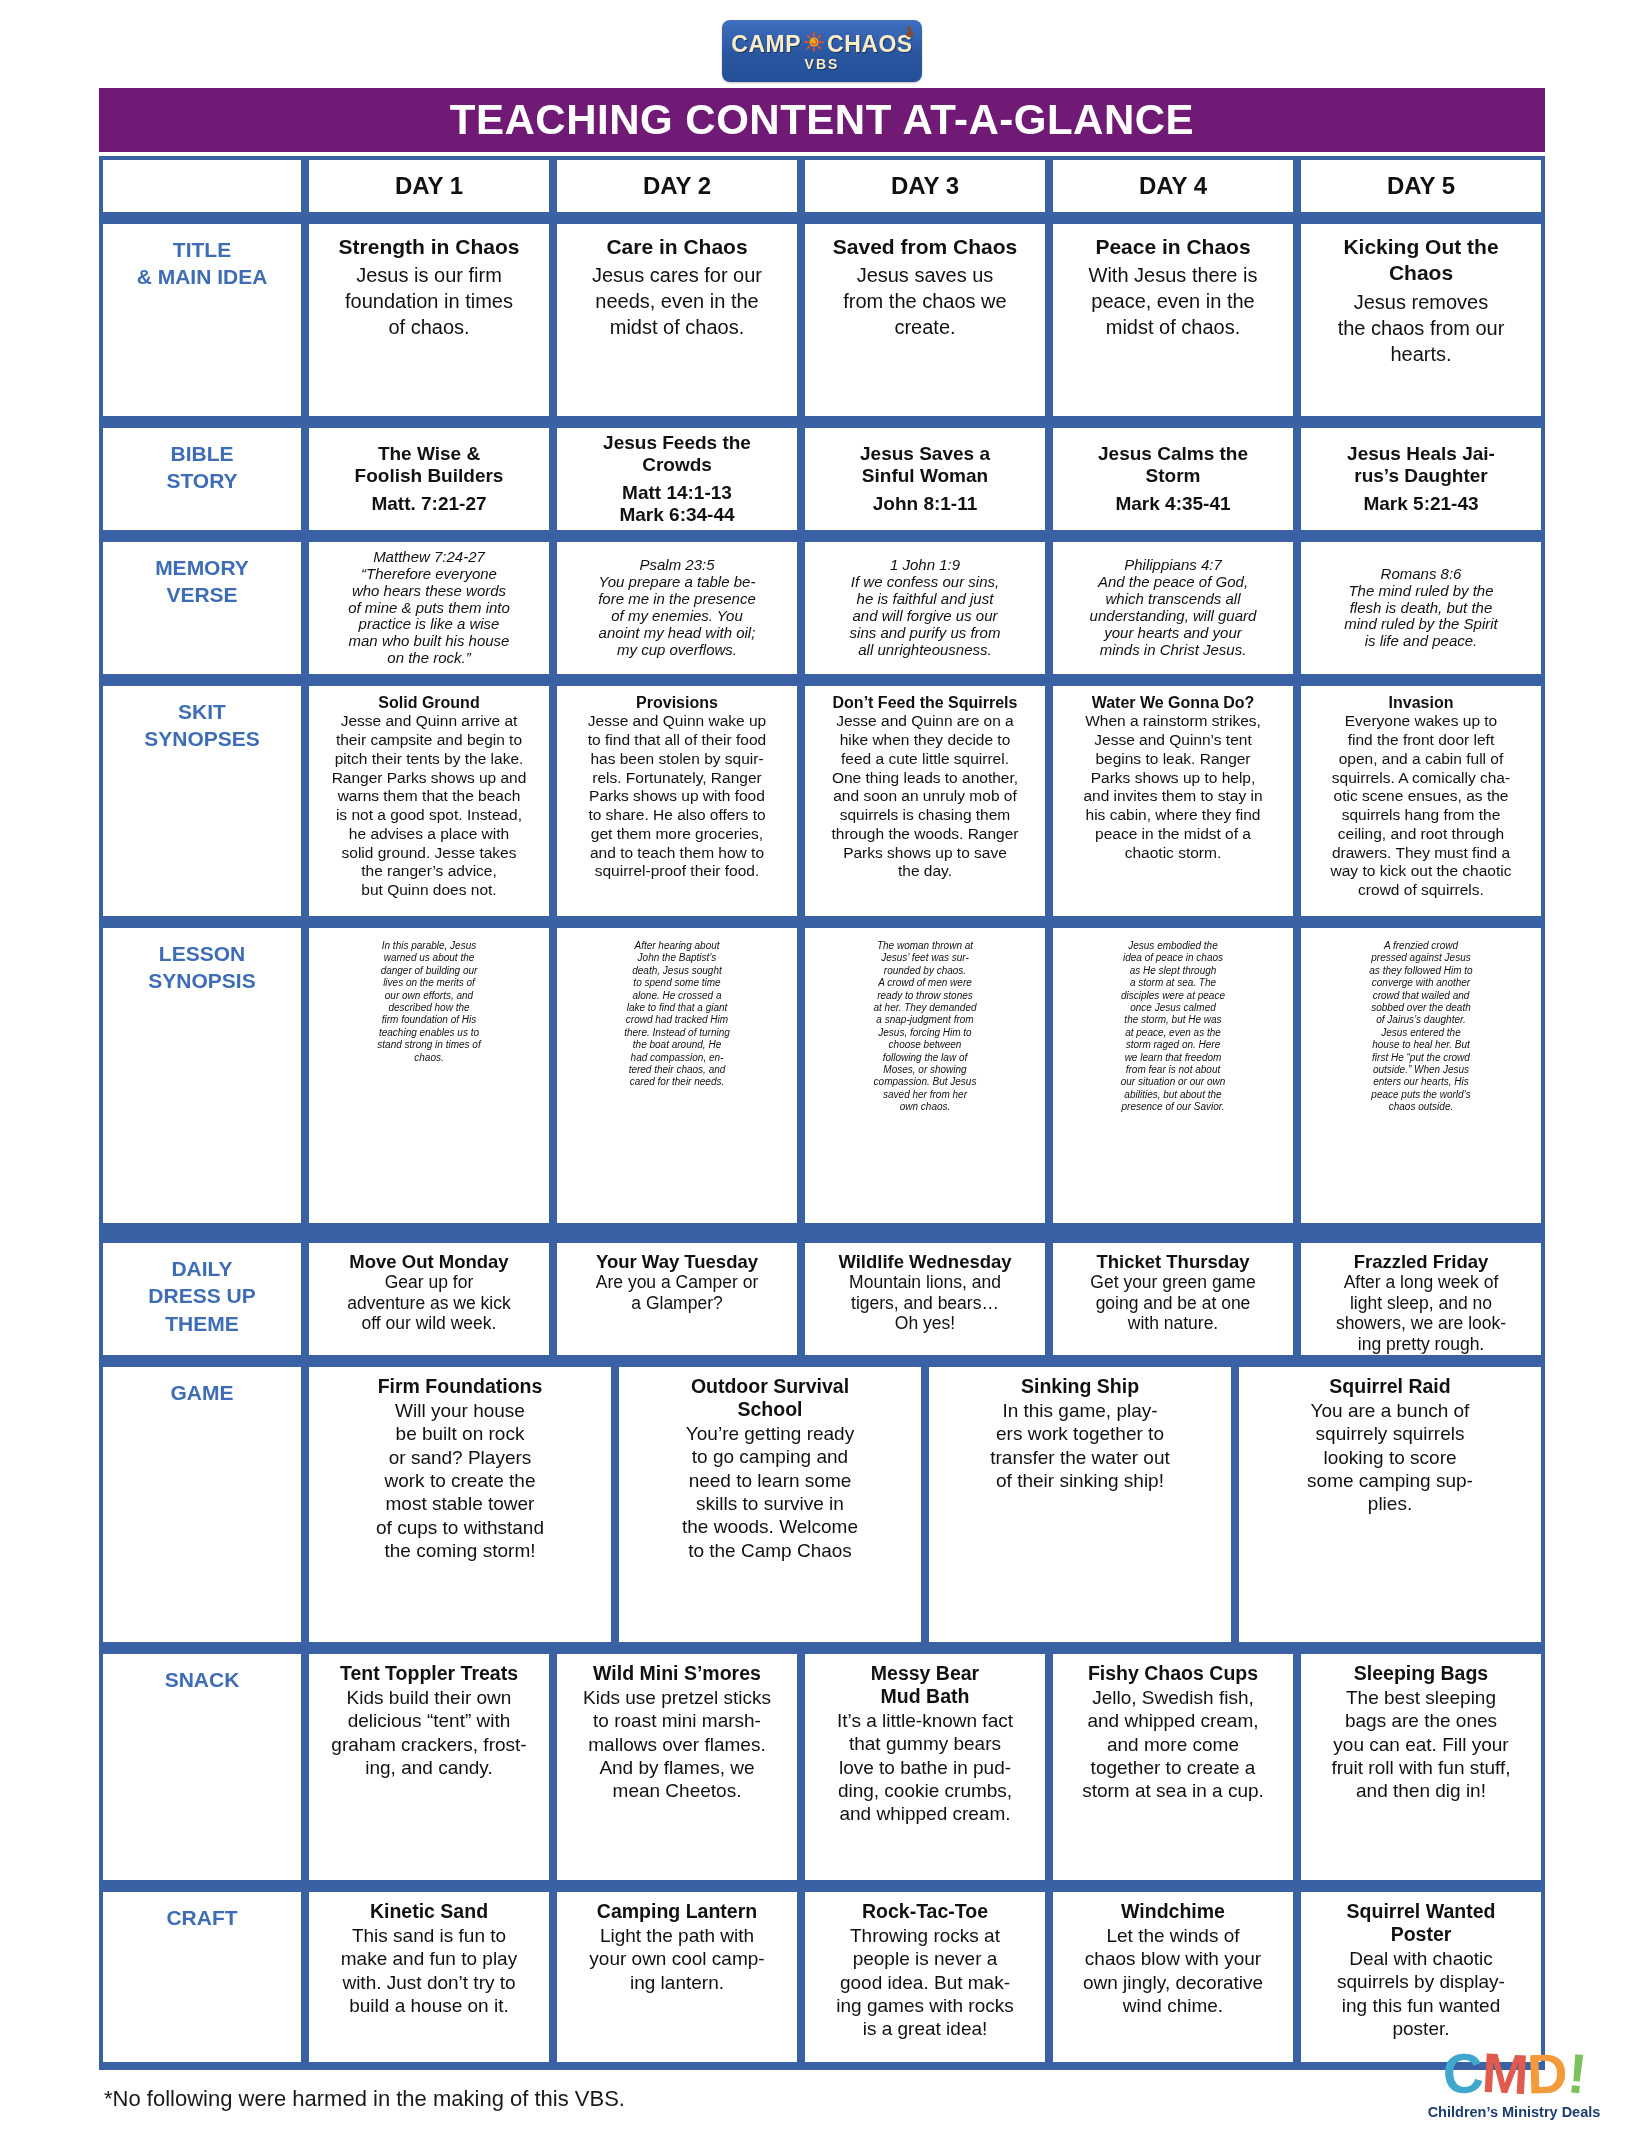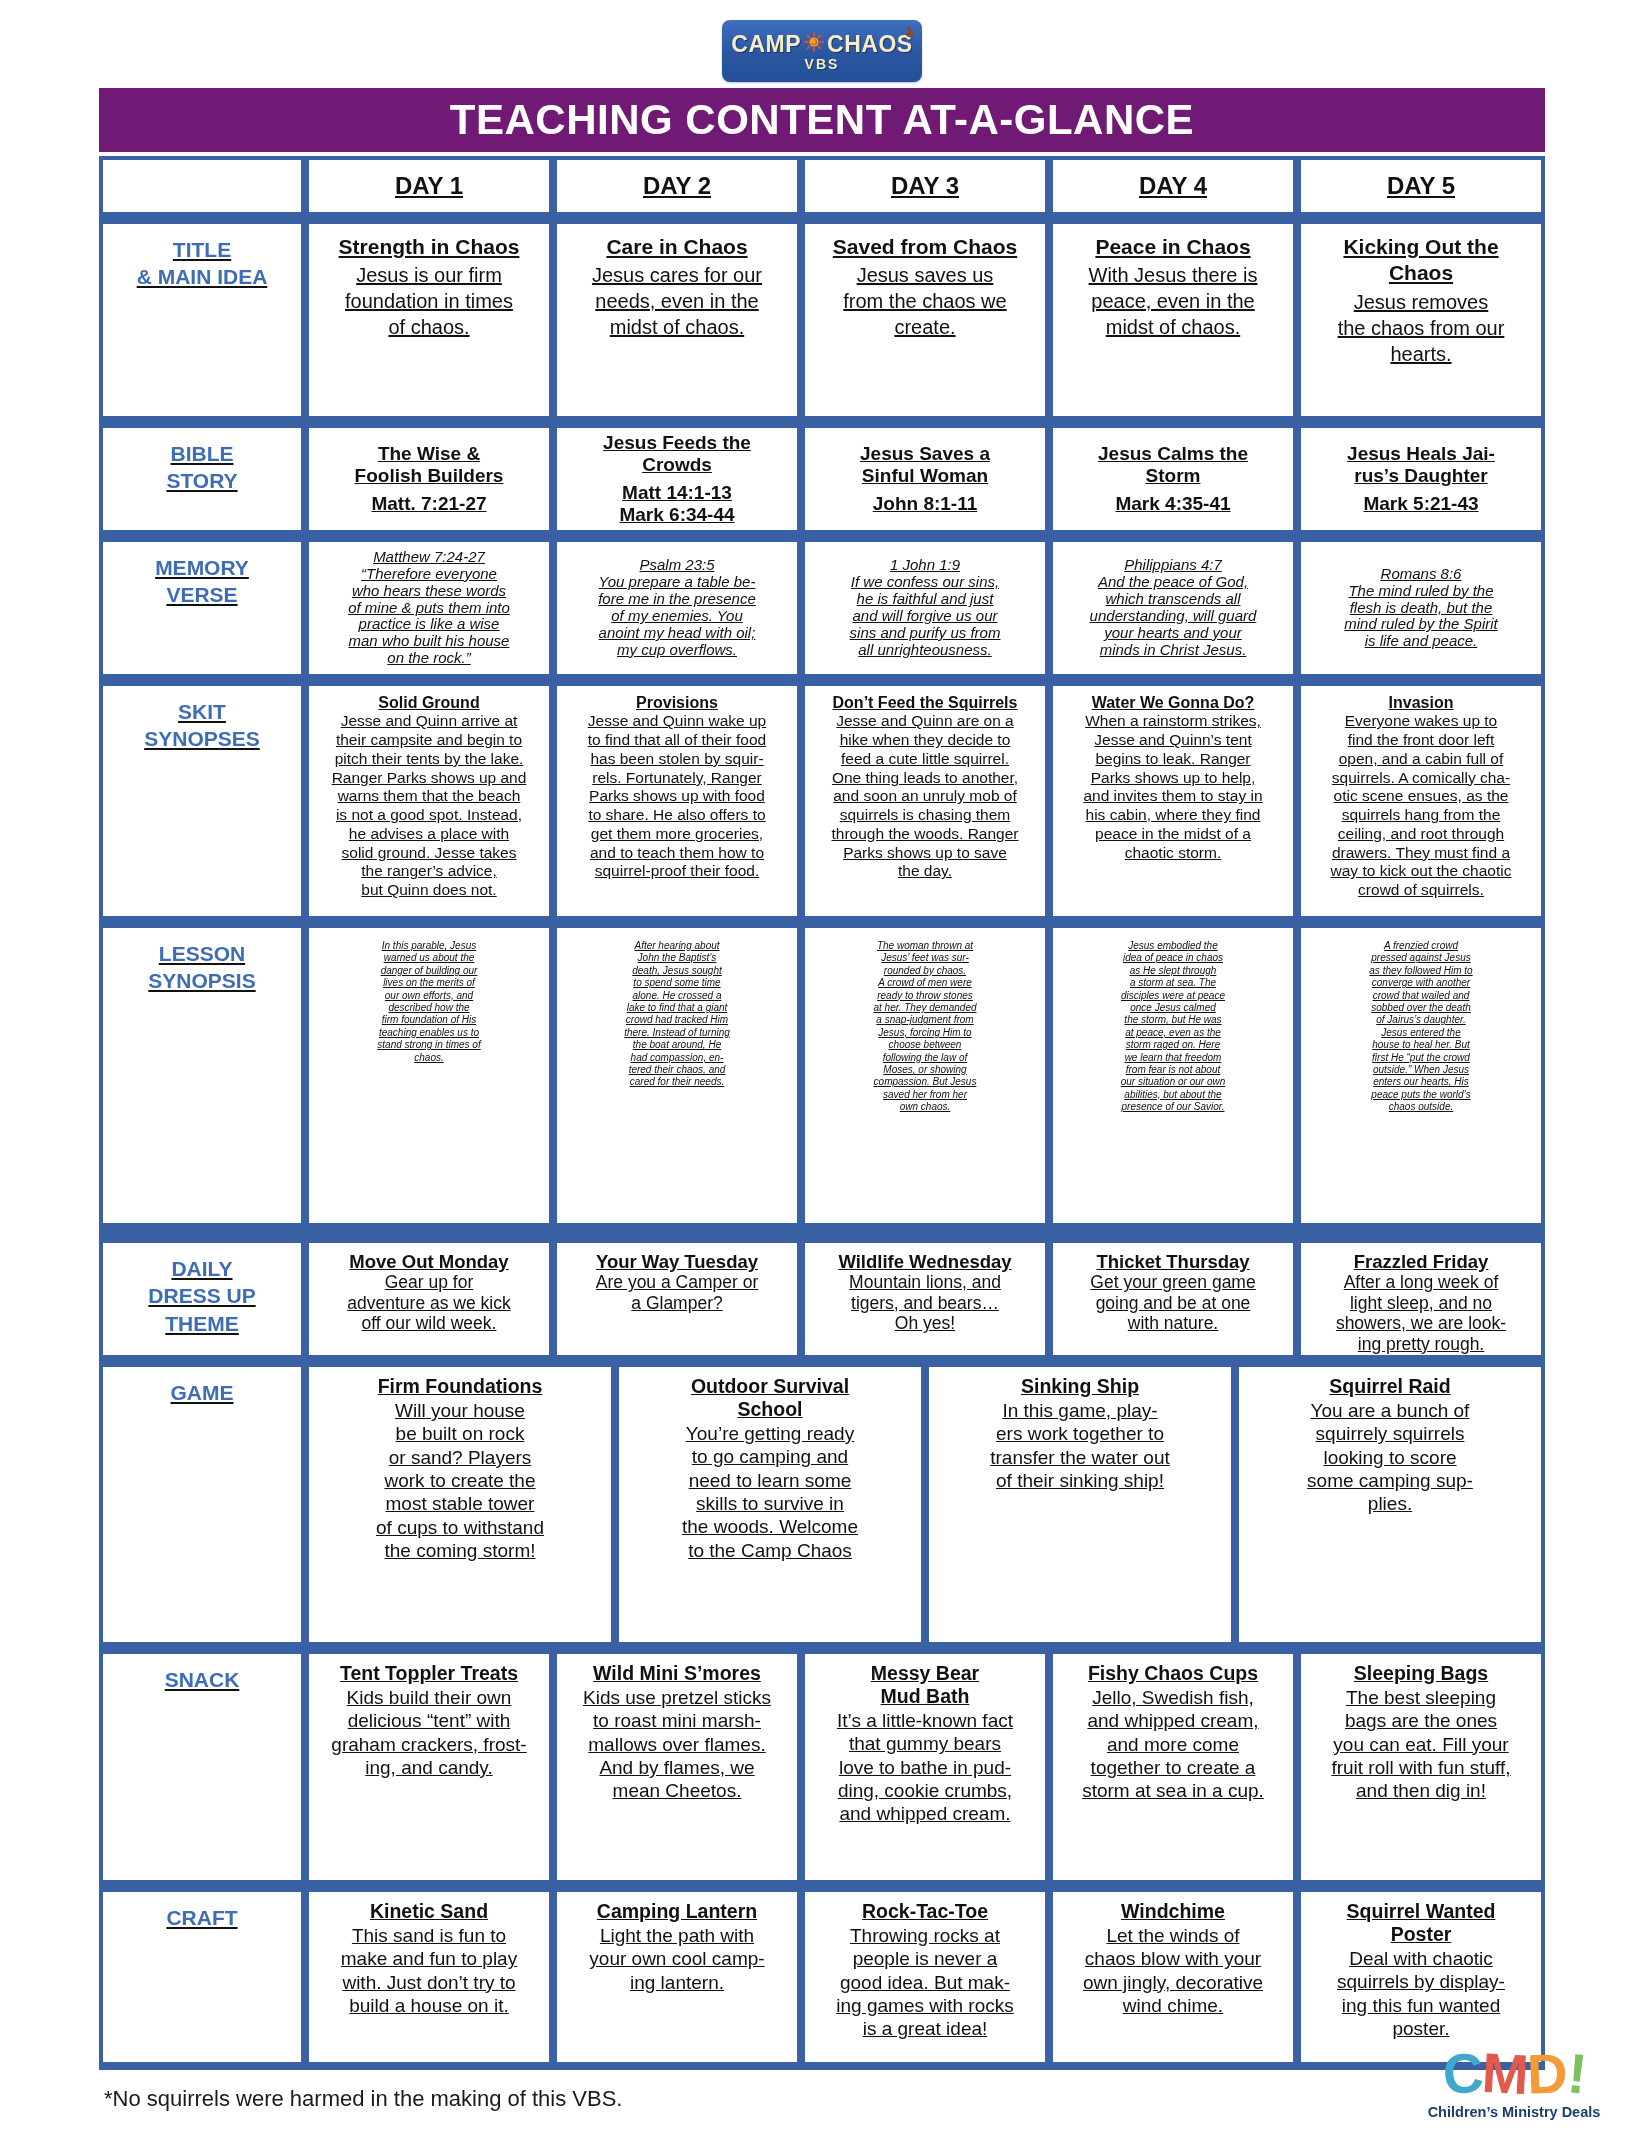--- a/index.html
+++ b/index.html
@@ -18,21 +18,21 @@
   .logo-line1{display:flex;align-items:center;gap:3px;}
   .logo-word{color:#f7ecc6;font-weight:bold;font-size:23px;letter-spacing:.5px;text-shadow:1px 1px 0 #173566;}
   .logo-vbs{color:#f7ecc6;font-weight:bold;font-size:14px;letter-spacing:2px;margin-top:-2px;text-shadow:1px 1px 0 #173566;}
   .squirrel{position:absolute;right:7px;top:5px;opacity:.95;}
   
   .table-wrap{width:1446px;margin:6px auto 0;}
   .titlebar{
     background:#701a75;color:#fff;text-align:center;font-weight:bold;
     font-size:42px;height:64px;line-height:64px;letter-spacing:.5px;margin-bottom:4px;
   }
-  .trow{display:flex;text-decoration:underline;}
+  .trow{display:flex;}
   .trow + .trow{border-top:4px solid #3a61a4;}
   .trow.thick{border-top-width:12px;}
   .trow:last-child{border-bottom:4px solid #3a61a4;}
   .cell{
     box-sizing:border-box;background:#fff;border:4px solid #3a61a4;
     flex:1 1 0;text-align:center;padding:8px 8px;overflow:hidden;
   }
   .rowhead{
     flex:0 0 206px;color:#3e6db6;font-weight:bold;font-size:21px;line-height:1.3;
     white-space:pre-line;padding-top:12px;
@@ -522,20 +522,20 @@
 Poster</div>
           <div class="cbody">Deal with chaotic
 squirrels by display-
 ing this fun wanted
 poster.</div>
         </div>
       </div>
     </div>
 </div>
 
-<div class="footnote">*No squirrels were harmed in the making of this VBS.</div>
+<div class="footnote">*No following were harmed in the making of this VBS.</div>
 
 <div class="cmd-logo">
   <div class="cmd-letters">
     <span class="cmd-c">C</span><span class="cmd-m">M</span><span class="cmd-d">D</span><span class="cmd-bang">!</span>
   </div>
   <div class="cmd-tagline">Children’s Ministry Deals</div>
 </div>
 
 </body></html>

